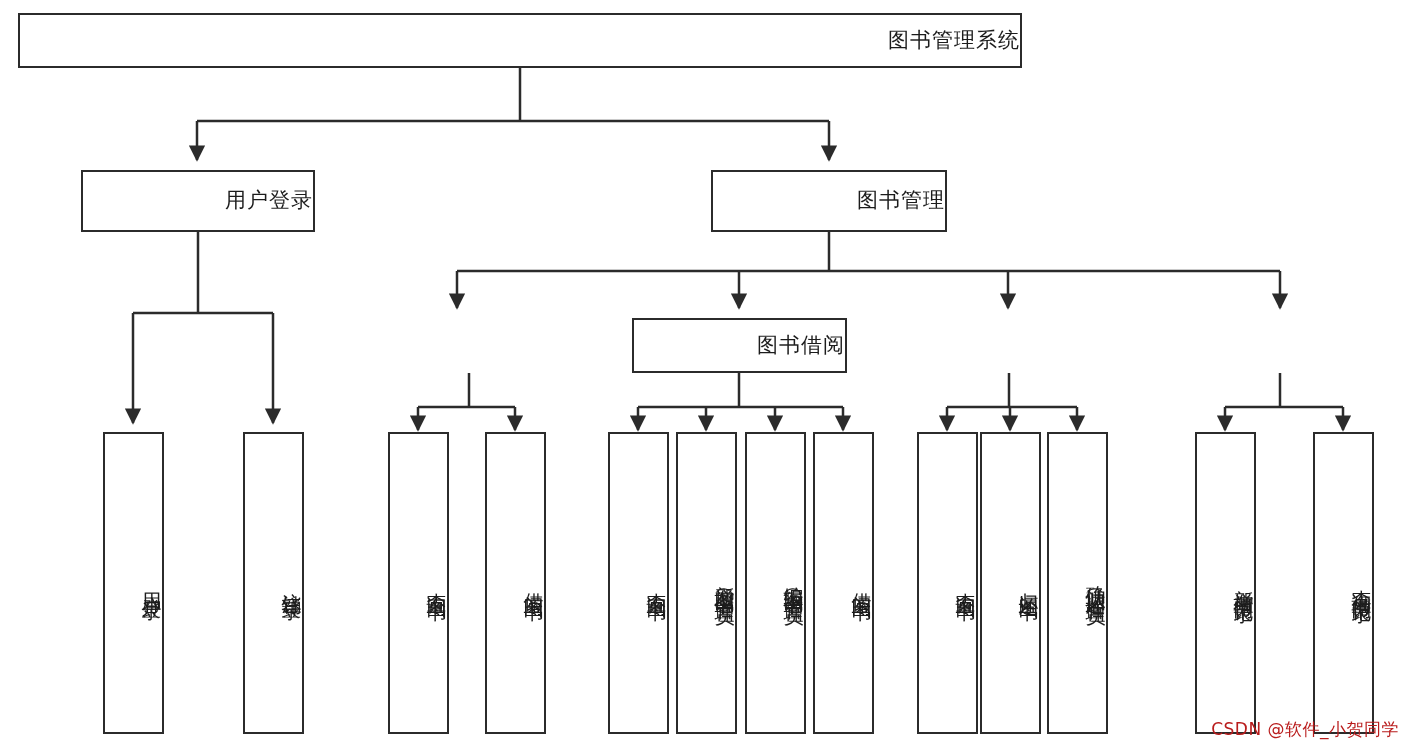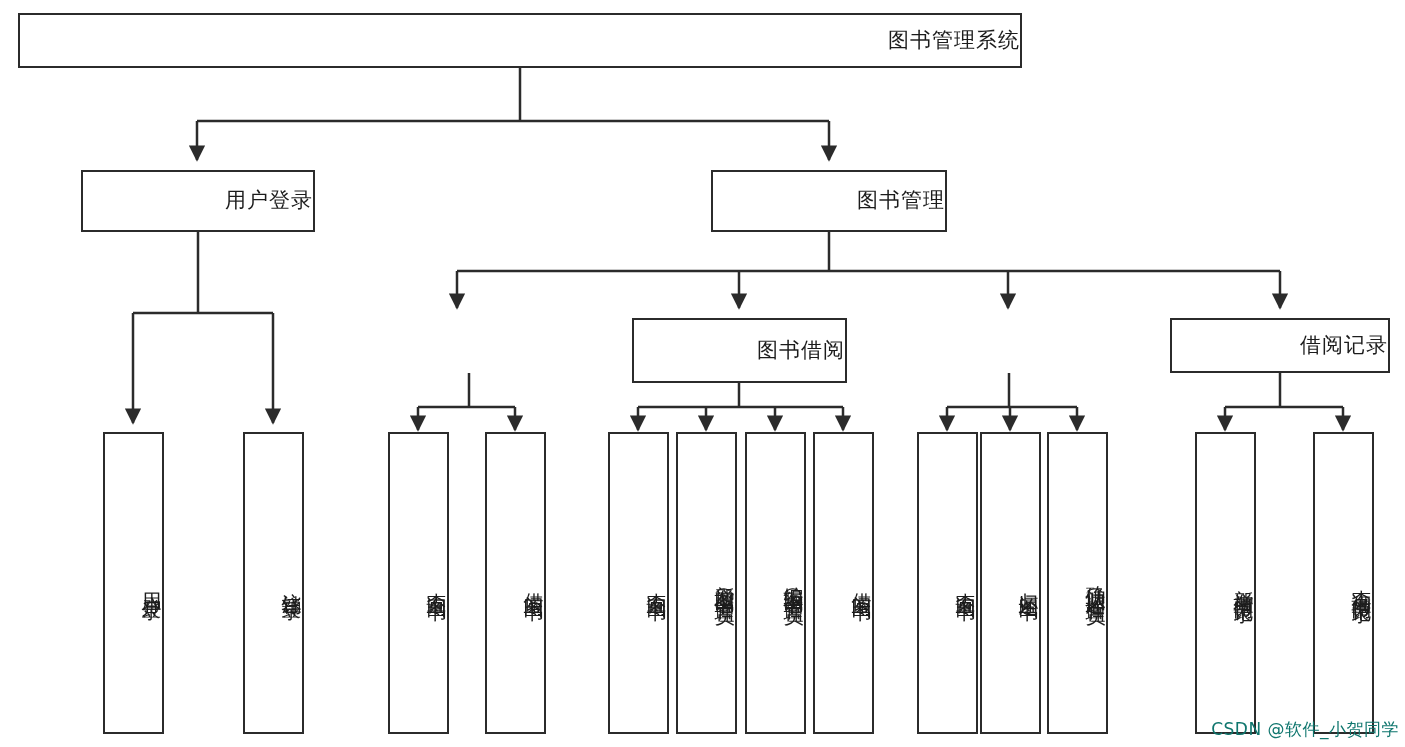--- a/index.html
+++ b/index.html
@@ -48,21 +48,21 @@
     text-orientation: upright;
     white-space: nowrap;
     line-height: 1.05;
     letter-spacing: 3px;
   }
   .watermark {
     position: absolute;
     right: 6px;
     bottom: 6px;
     font-size: 17px;
-    color: #0f766e;
+    color: #b91c1c;
     white-space: nowrap;
     letter-spacing: 0.5px;
   }
 </style>
 </head>
 <body>
 
 <div id="stage">
 
   <svg id="wires" viewBox="0 0 1405 747" xmlns="http://www.w3.org/2000/svg">
@@ -119,25 +119,22 @@
     <span>图书管理系统</span>
   </div>
 
   <div class="node h" style="left:81px; top:170px; width:234px; height:62px;">
     <span>用户登录</span>
   </div>
   <div class="node h" style="left:711px; top:170px; width:236px; height:62px;">
     <span>图书管理</span>
   </div>
 
-  <div class="node h" style="left:632px; top:318px; width:215px; height:65px;">
+  <div class="node h" style="left:632px; top:318px; width:215px; height:55px;">
     <span>图书借阅</span>
-  </div>
-  <div class="node h" style="left:1170px; top:318px; width:220px; height:55px;">
-    <span>借阅记录</span>
   </div>
 
   <div class="node v" style="left:103px; top:432px; width:61px; height:302px;">
     <span class="vtext">用户登录</span>
   </div>
   <div class="node v" style="left:243px; top:432px; width:61px; height:302px;">
     <span class="vtext">注销登录</span>
   </div>
 
   <div class="node v" style="left:388px; top:432px; width:61px; height:302px;">

